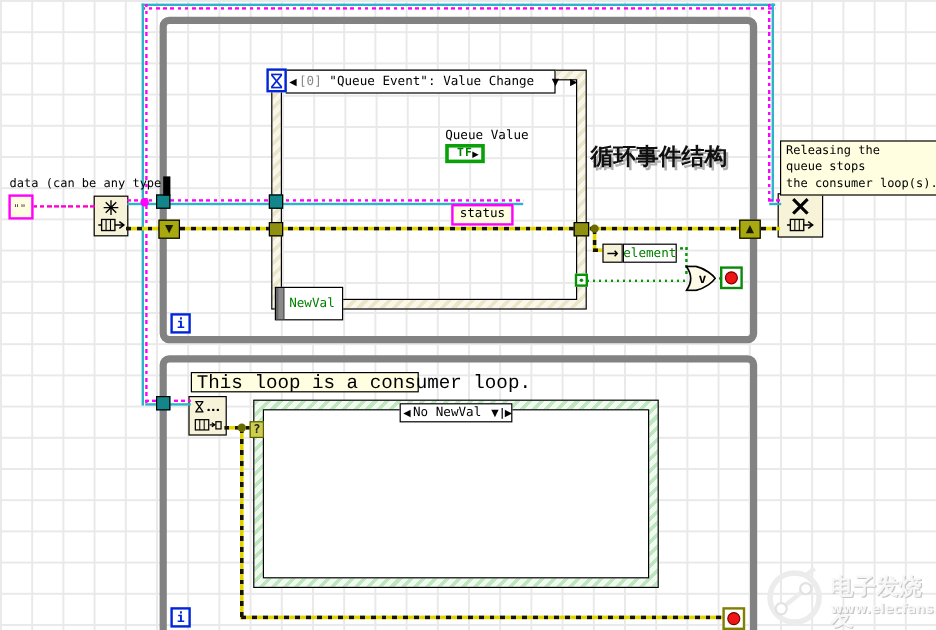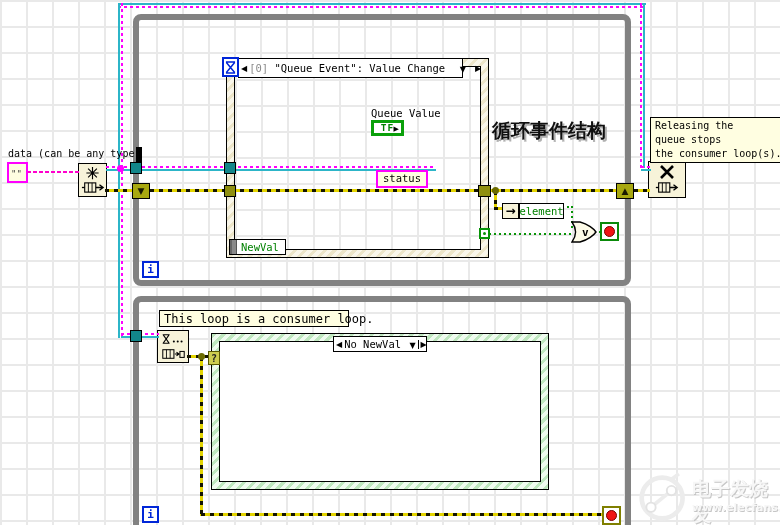--- a/index.html
+++ b/index.html
@@ -228,30 +228,30 @@
   <div class="abs iter" style="left:142px;top:506px;width:17px;height:17px;">
       <span>i</span>
     </div>
 
   <div class="abs lbl" style="left:371px;top:106px;z-index:40;">Queue Value</div>
   <div class="abs tf" style="left:371px;top:120px;width:33px;height:16px;">
       <span>TF</span>
       <span class="tri">▶</span>
     </div>
 
-  <div class="abs newval" style="left:229px;top:239px;width:57px;height:16px;">
+  <div class="abs newval" style="left:229px;top:239px;width:57px;height:28px;">
     <span class="bar"></span>
     <span class="txt">NewVal</span>
   </div>
 
   <div class="abs lbl" style="left:8px;top:147px;z-index:40;font-size:10px;">data (can be any type)</div>
   <div class="abs" style="left:136px;top:147px;width:6px;height:16px;background:#000;z-index:40;"></div>
   <div class="abs pinkbox" style="left:7px;top:162px;width:21px;height:21px;z-index:40;"><span style="font-size:9px;color:#444;position:relative;top:-2px;left:2px;">""</span></div>
   <div class="abs pinkbox lbl" style="left:376px;top:170px;width:52px;height:18px;z-index:40;text-align:center;line-height:13px;"><span>status</span></div>
-  <div class="abs box-yellow lbl" style="left:159px;top:310px;width:180px;height:13px;z-index:40;text-align:left;font-size:12px;">This loop is a consumer loop.</div>
+  <div class="abs box-yellow lbl" style="left:159px;top:310px;width:180px;height:13px;z-index:40;text-align:left;font-size:16px;font-family:Liberation Mono, monospace;">This loop is a consumer loop.</div>
   <div class="abs box-yellow pre" style="left:650px;top:117px;width:127px;height:42px;z-index:40;font-size:10px;line-height:14px;">Releasing the
 queue stops
 the consumer loop(s).</div>
   <div class="abs cn-title" style="left:492px;top:118px;">循环事件结构</div>
 
   <div class="abs wm" style="left:632px;top:468px;width:148px;height:56px;">
     <svg class="abs" style="left:4px;top:4px;" width="56" height="52" viewBox="0 0 60 56">
       <circle cx="28" cy="28" r="22" fill="none" stroke="#ececec" stroke-width="5"></circle>
       <path d="M16,38 L38,20" stroke="#ececec" stroke-width="4"></path>
       <circle cx="16" cy="38" r="5" fill="#ffffff" stroke="#e2e2e2" stroke-width="2"></circle>

